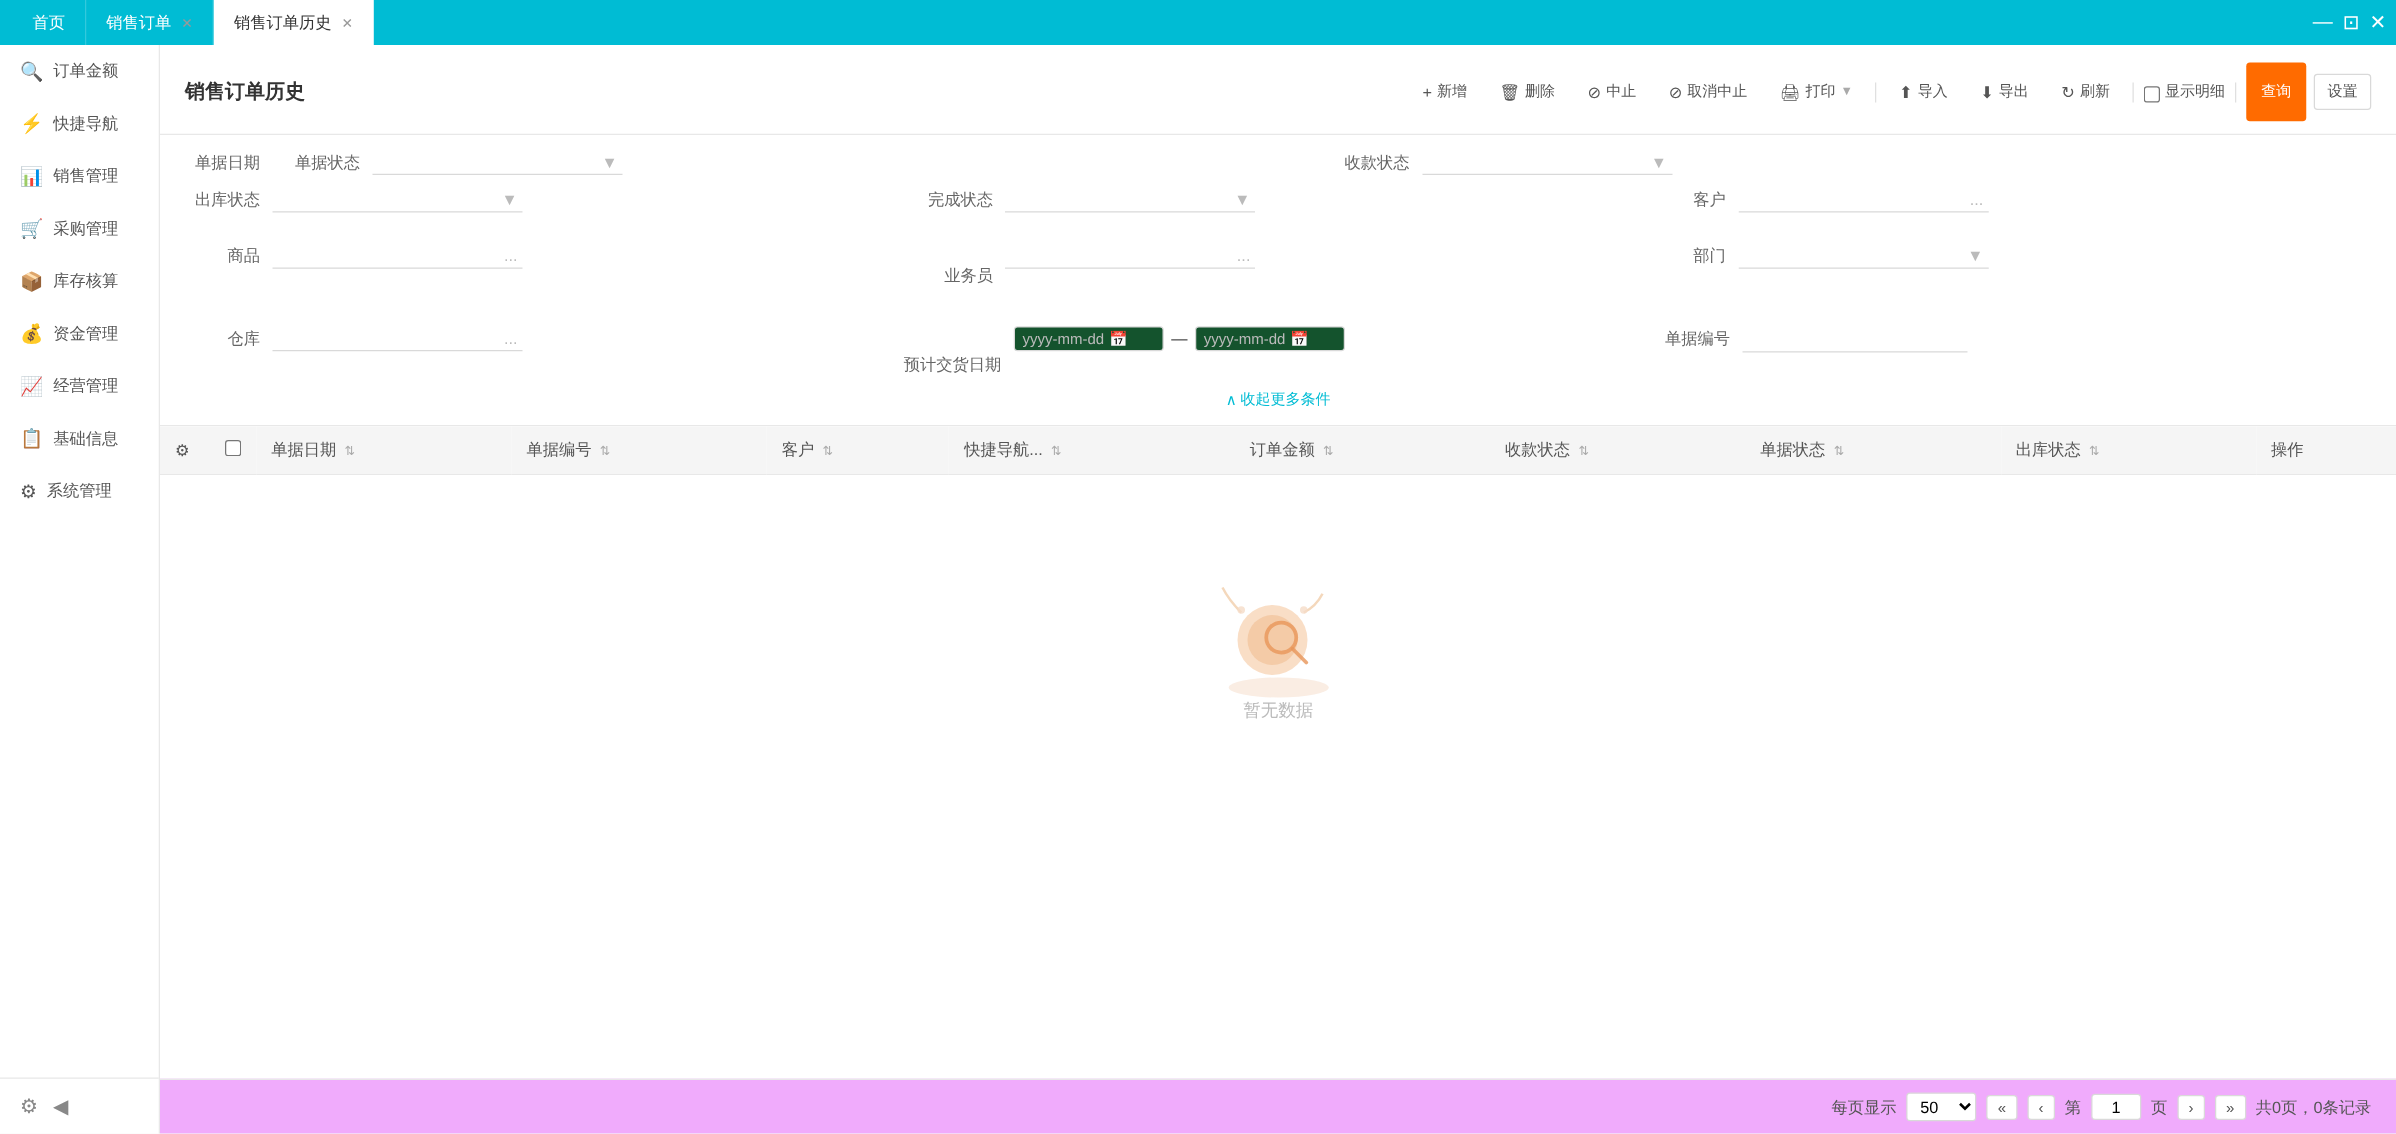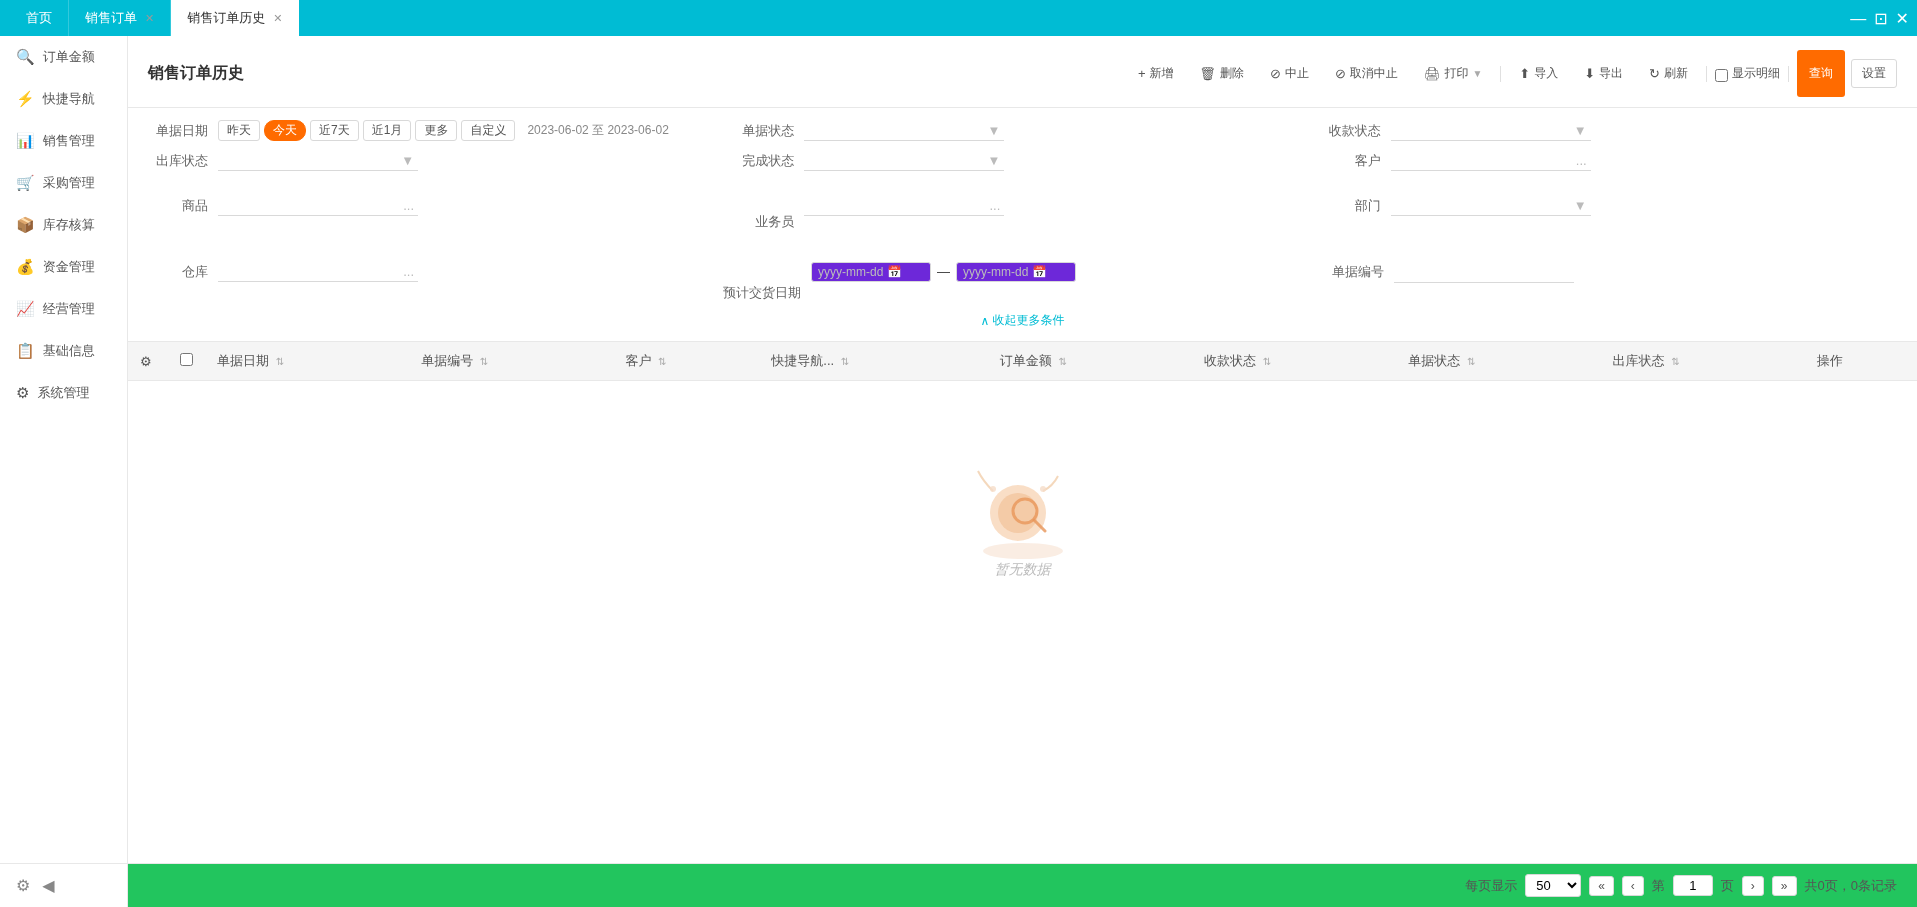--- a/index.html
+++ b/index.html
@@ -45,37 +45,37 @@
     .filter-label { width: 70px; color: #666; font-size: 13px; flex-shrink: 0; text-align: right; padding-right: 10px; }
     .filter-value { flex: 1; display: flex; align-items: center; gap: 6px; }
     .date-quick-btns { display: flex; gap: 4px; align-items: center; }
     .date-quick-btn { padding: 1px 8px; border: 1px solid #d9d9d9; border-radius: 3px; cursor: pointer; font-size: 12px; color: #555; background: #fff; }
     .date-quick-btn.active { background: #ff6b00; color: #fff; border-color: #ff6b00; border-radius: 10px; }
     .date-range-text { font-size: 12px; color: #888; margin-left: 6px; }
     .filter-select-wrapper { display: flex; align-items: center; border-bottom: 1px solid #d9d9d9; padding: 2px 4px; width: 200px; justify-content: space-between; cursor: pointer; }
     .filter-select-wrapper span { color: #bbb; font-size: 13px; }
     .filter-dots { color: #aaa; font-size: 16px; cursor: pointer; margin-left: 4px; }
     .filter-input { border: none; border-bottom: 1px solid #d9d9d9; padding: 3px 4px; font-size: 13px; color: #555; background: transparent; outline: none; width: 180px; }
-    .filter-date-input { border: 1px solid #d9d9d9; border-radius: 3px; padding: 2px 6px; font-size: 12px; color: #bbb; width: 120px; background: #6d28d9; display: flex; align-items: center; gap: 4px; }
+    .filter-date-input { border: 1px solid #d9d9d9; border-radius: 3px; padding: 2px 6px; font-size: 12px; color: #bbb; width: 120px; background: #14532d; display: flex; align-items: center; gap: 4px; }
     .collapse-row { display: flex; justify-content: center; margin-top: 4px; }
     .collapse-btn { color: #00bcd4; font-size: 12px; cursor: pointer; display: flex; align-items: center; gap: 3px; }
 
     
     .table-area { flex: 1; overflow: auto; background: #fff; margin: 0; }
     .data-table { width: 100%; border-collapse: collapse; font-size: 13px; }
     .data-table th { background: #f5f5f5; padding: 10px 12px; text-align: left; font-weight: normal; color: #555; border-bottom: 1px solid #e8e8e8; white-space: nowrap; position: sticky; top: 0; z-index: 1; }
     .data-table th .sort-icon { display: inline-block; margin-left: 3px; color: #aaa; font-size: 10px; }
     .data-table td { padding: 10px 12px; border-bottom: 1px solid #f0f0f0; color: #555; }
     .table-settings-col { width: 40px; text-align: center; }
     .table-check-col { width: 36px; text-align: center; }
     .no-data-area { display: flex; flex-direction: column; align-items: center; justify-content: center; padding: 80px 0; }
     .no-data-text { color: #bbb; font-size: 14px; }
 
     
-    .pagination-bar { background: #22c55e; border-top: 1px solid #e8e8e8; padding: 10px 20px; display: flex; align-items: center; justify-content: flex-end; gap: 8px; flex-shrink: 0; font-size: 13px; color: #555; }
+    .pagination-bar { background: #f0abfc; border-top: 1px solid #e8e8e8; padding: 10px 20px; display: flex; align-items: center; justify-content: flex-end; gap: 8px; flex-shrink: 0; font-size: 13px; color: #555; }
     .per-page-select { border: 1px solid #d9d9d9; border-radius: 3px; padding: 2px 6px; font-size: 13px; cursor: pointer; background: #fff; }
     .page-nav-btn { border: 1px solid #d9d9d9; border-radius: 3px; background: #fff; padding: 2px 8px; cursor: pointer; color: #555; font-size: 12px; }
     .page-nav-btn:disabled { color: #ccc; cursor: default; }
     .page-input { border: 1px solid #d9d9d9; border-radius: 3px; width: 40px; text-align: center; padding: 2px 4px; font-size: 13px; }
 
     
     .no-data-illustration { width: 120px; height: 100px; position: relative; }
     .no-data-illustration svg { width: 100%; height: 100%; }
 
     .chevron-icon { font-size: 10px; color: #aaa; margin-left: 4px; }
@@ -202,31 +202,20 @@
         <button class="toolbar-btn" style="border:1px solid #d9d9d9;border-radius:3px;">
           <span>设置</span>
         </button>
       </div>
     </div>
 
     <div class="filter-area">
 
       <div class="filter-row">
         <span class="filter-label">单据日期</span>
-        <div class="filter-value">
-          <div class="date-quick-btns">
-            <button class="date-quick-btn">昨天</button>
-            <button class="date-quick-btn active">今天</button>
-            <button class="date-quick-btn">近7天</button>
-            <button class="date-quick-btn">近1月</button>
-            <button class="date-quick-btn">更多</button>
-            <button class="date-quick-btn">自定义</button>
-          </div>
-          <span class="date-range-text">2023-06-02 至 2023-06-02</span>
-        </div>
 
         <span class="filter-label" style="width:80px;">单据状态</span>
         <div class="filter-value">
           <div class="filter-select-wrapper">
             <span></span>
             <span class="chevron-icon">▼</span>
           </div>
         </div>
 
         <span class="filter-label" style="width:80px;">收款状态</span>
@@ -364,21 +353,21 @@
               <span>出库状态</span>
               <span class="sort-icon">⇅</span>
             </th>
             <th>
               <span>操作</span>
             </th>
           </tr>
         </thead>
         <tbody>
           <tr>
-            <td colspan="11" style="padding:0;border:none;font-style:italic;">
+            <td colspan="11" style="padding:0;border:none;">
               <div class="no-data-area">
                 <div class="no-data-illustration">
                   <svg viewBox="0 0 120 100" xmlns="http://www.w3.org/2000/svg">
                     <ellipse cx="60" cy="90" rx="40" ry="8" fill="#f5dcc8" opacity="0.5"></ellipse>
                     <circle cx="55" cy="52" r="28" fill="#f5c8a0" opacity="0.6"></circle>
                     <circle cx="55" cy="52" r="20" fill="#f0b888" opacity="0.5"></circle>
                     <circle cx="62" cy="50" r="12" fill="none" stroke="#e8965a" stroke-width="3" opacity="0.8"></circle>
                     <line x1="71" y1="59" x2="82" y2="70" stroke="#e8965a" stroke-width="3" stroke-linecap="round" opacity="0.8"></line>
                     <path d="M 30 30 Q 20 20 15 10" stroke="#f0c8a0" stroke-width="2" fill="none" opacity="0.7"></path>
                     <path d="M 80 30 Q 90 25 95 15" stroke="#f0c8a0" stroke-width="2" fill="none" opacity="0.7"></path>

